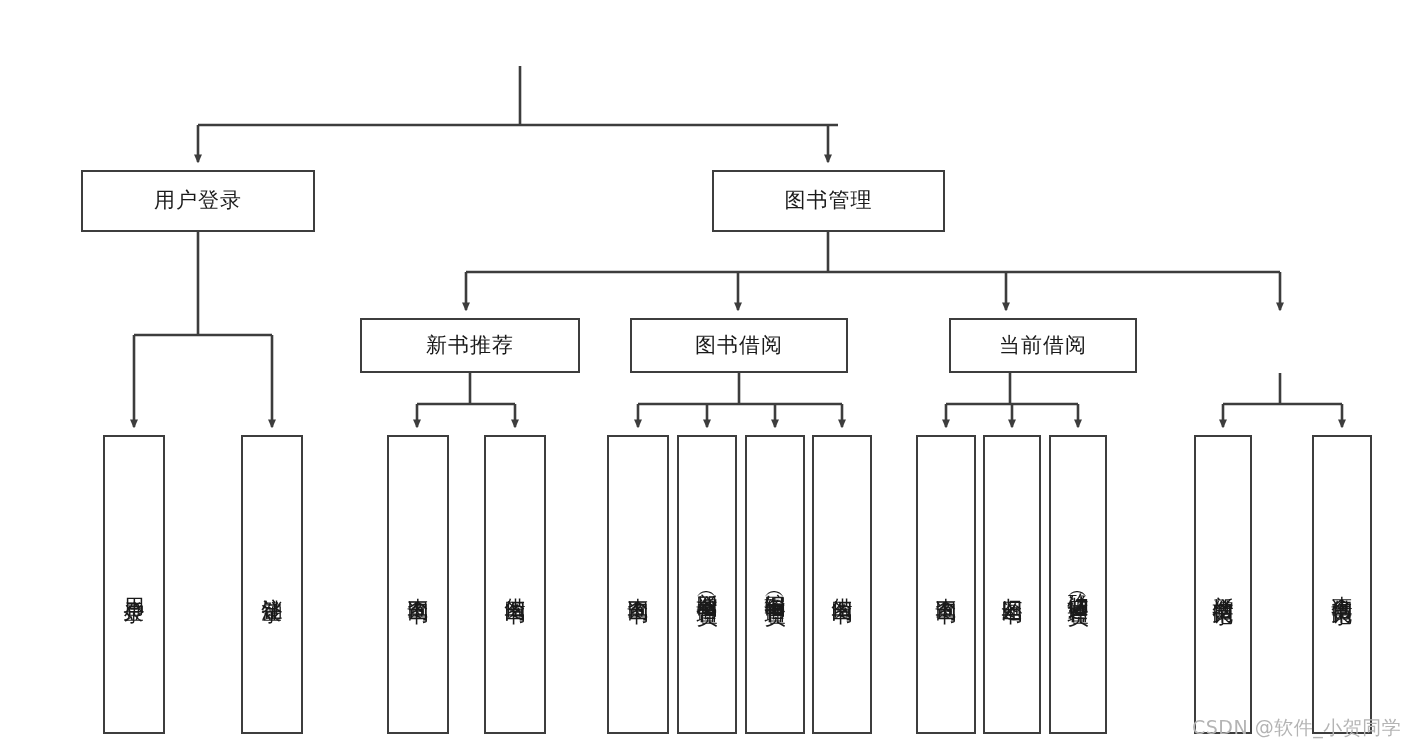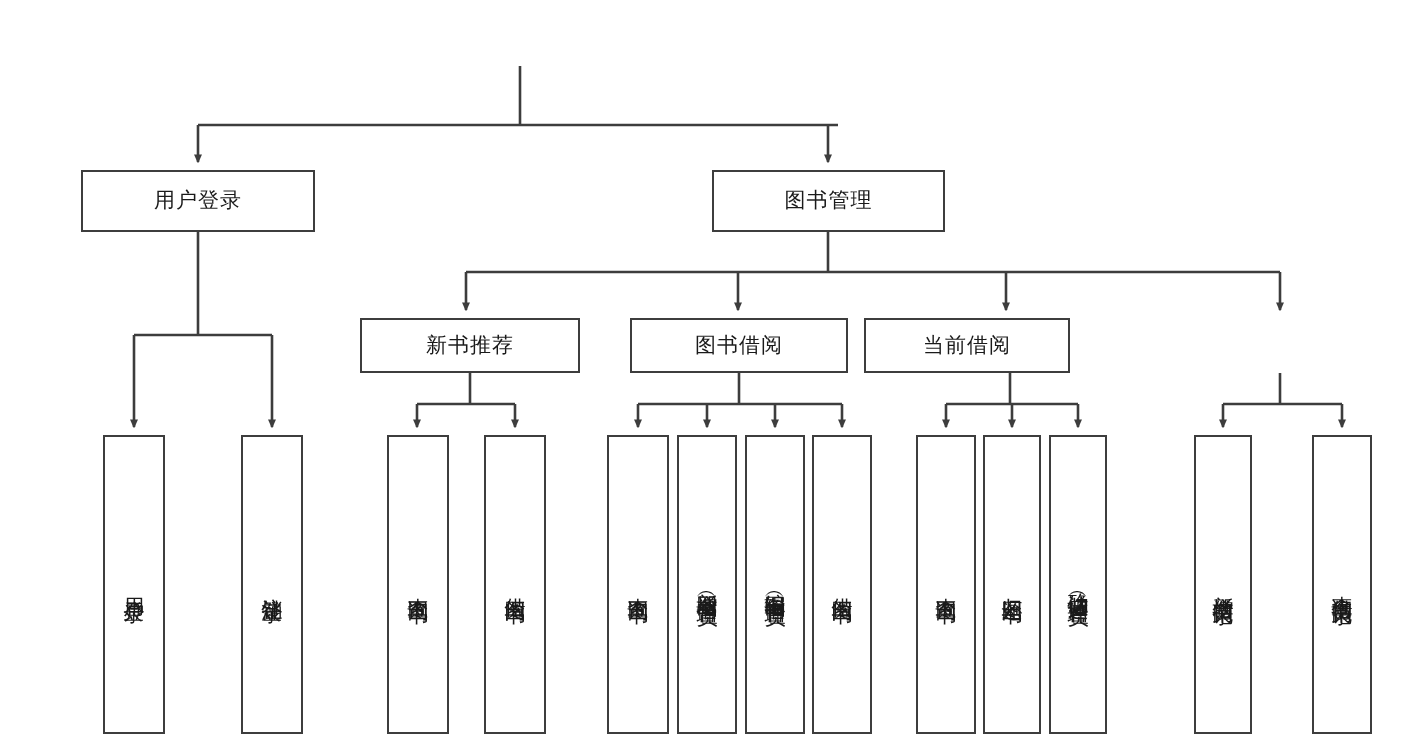--- a/index.html
+++ b/index.html
@@ -125,21 +125,21 @@
   <div class="node horiz" style="left: 712px; top: 170px; width: 233px; height: 62px; border-color: rgb(61, 61, 61); background: rgb(255, 255, 255); color: rgb(26, 26, 26);">
     <span class="txt">图书管理</span>
   </div>
 
   <div class="node horiz" style="left: 630px; top: 318px; width: 218px; height: 55px; border-color: rgb(61, 61, 61); background: rgb(255, 255, 255); color: rgb(26, 26, 26);">
     <span class="txt">图书借阅</span>
   </div>
   <div class="node horiz" style="left: 360px; top: 318px; width: 220px; height: 55px; border-color: rgb(61, 61, 61); background: rgb(255, 255, 255); color: rgb(26, 26, 26);">
     <span class="txt">新书推荐</span>
   </div>
-  <div class="node horiz" style="left: 864px; top: 318px; width: 206px; height: 55px; border-color: rgb(61, 61, 61); background: rgb(255, 255, 255); color: rgb(26, 26, 26);">
+  <div class="node horiz" style="left: 949px; top: 318px; width: 188px; height: 55px; border-color: rgb(61, 61, 61); background: rgb(255, 255, 255); color: rgb(26, 26, 26);">
     <span class="txt">当前借阅</span>
   </div>
 
   <div class="node vert" style="left: 103px; top: 435px; width: 62px; height: 299px; border-color: rgb(61, 61, 61); background: rgb(255, 255, 255); color: rgb(26, 26, 26);">
     <span class="txt" style="font-size: 21px;">用户登录</span>
   </div>
   <div class="node vert" style="left: 241px; top: 435px; width: 62px; height: 299px; border-color: rgb(61, 61, 61); background: rgb(255, 255, 255); color: rgb(26, 26, 26);">
     <span class="txt" style="font-size: 21px;">注销登录</span>
   </div>
   <div class="node vert" style="left: 387px; top: 435px; width: 62px; height: 299px; border-color: rgb(61, 61, 61); background: rgb(255, 255, 255); color: rgb(26, 26, 26);">
@@ -169,14 +169,15 @@
   <div class="node vert" style="left: 1049px; top: 435px; width: 58px; height: 299px; border-color: rgb(61, 61, 61); background: rgb(255, 255, 255); color: rgb(26, 26, 26);">
     <span class="txt" style="font-size: 21px;">确认归还（管理员）</span>
   </div>
   <div class="node vert" style="left: 1194px; top: 435px; width: 58px; height: 299px; border-color: rgb(61, 61, 61); background: rgb(255, 255, 255); color: rgb(26, 26, 26);">
     <span class="txt" style="font-size: 21px;">新增借阅记录</span>
   </div>
   <div class="node vert" style="left: 1312px; top: 435px; width: 60px; height: 299px; border-color: rgb(61, 61, 61); background: rgb(255, 255, 255); color: rgb(26, 26, 26);">
     <span class="txt" style="font-size: 21px;">查询借阅记录</span>
   </div>
 
+  <div class="watermark" style="left: 1192px; top: 715px; color: rgb(180, 180, 180);">CSDN @软件_小贺同学</div>
 
 </div>
 
 </body></html>

